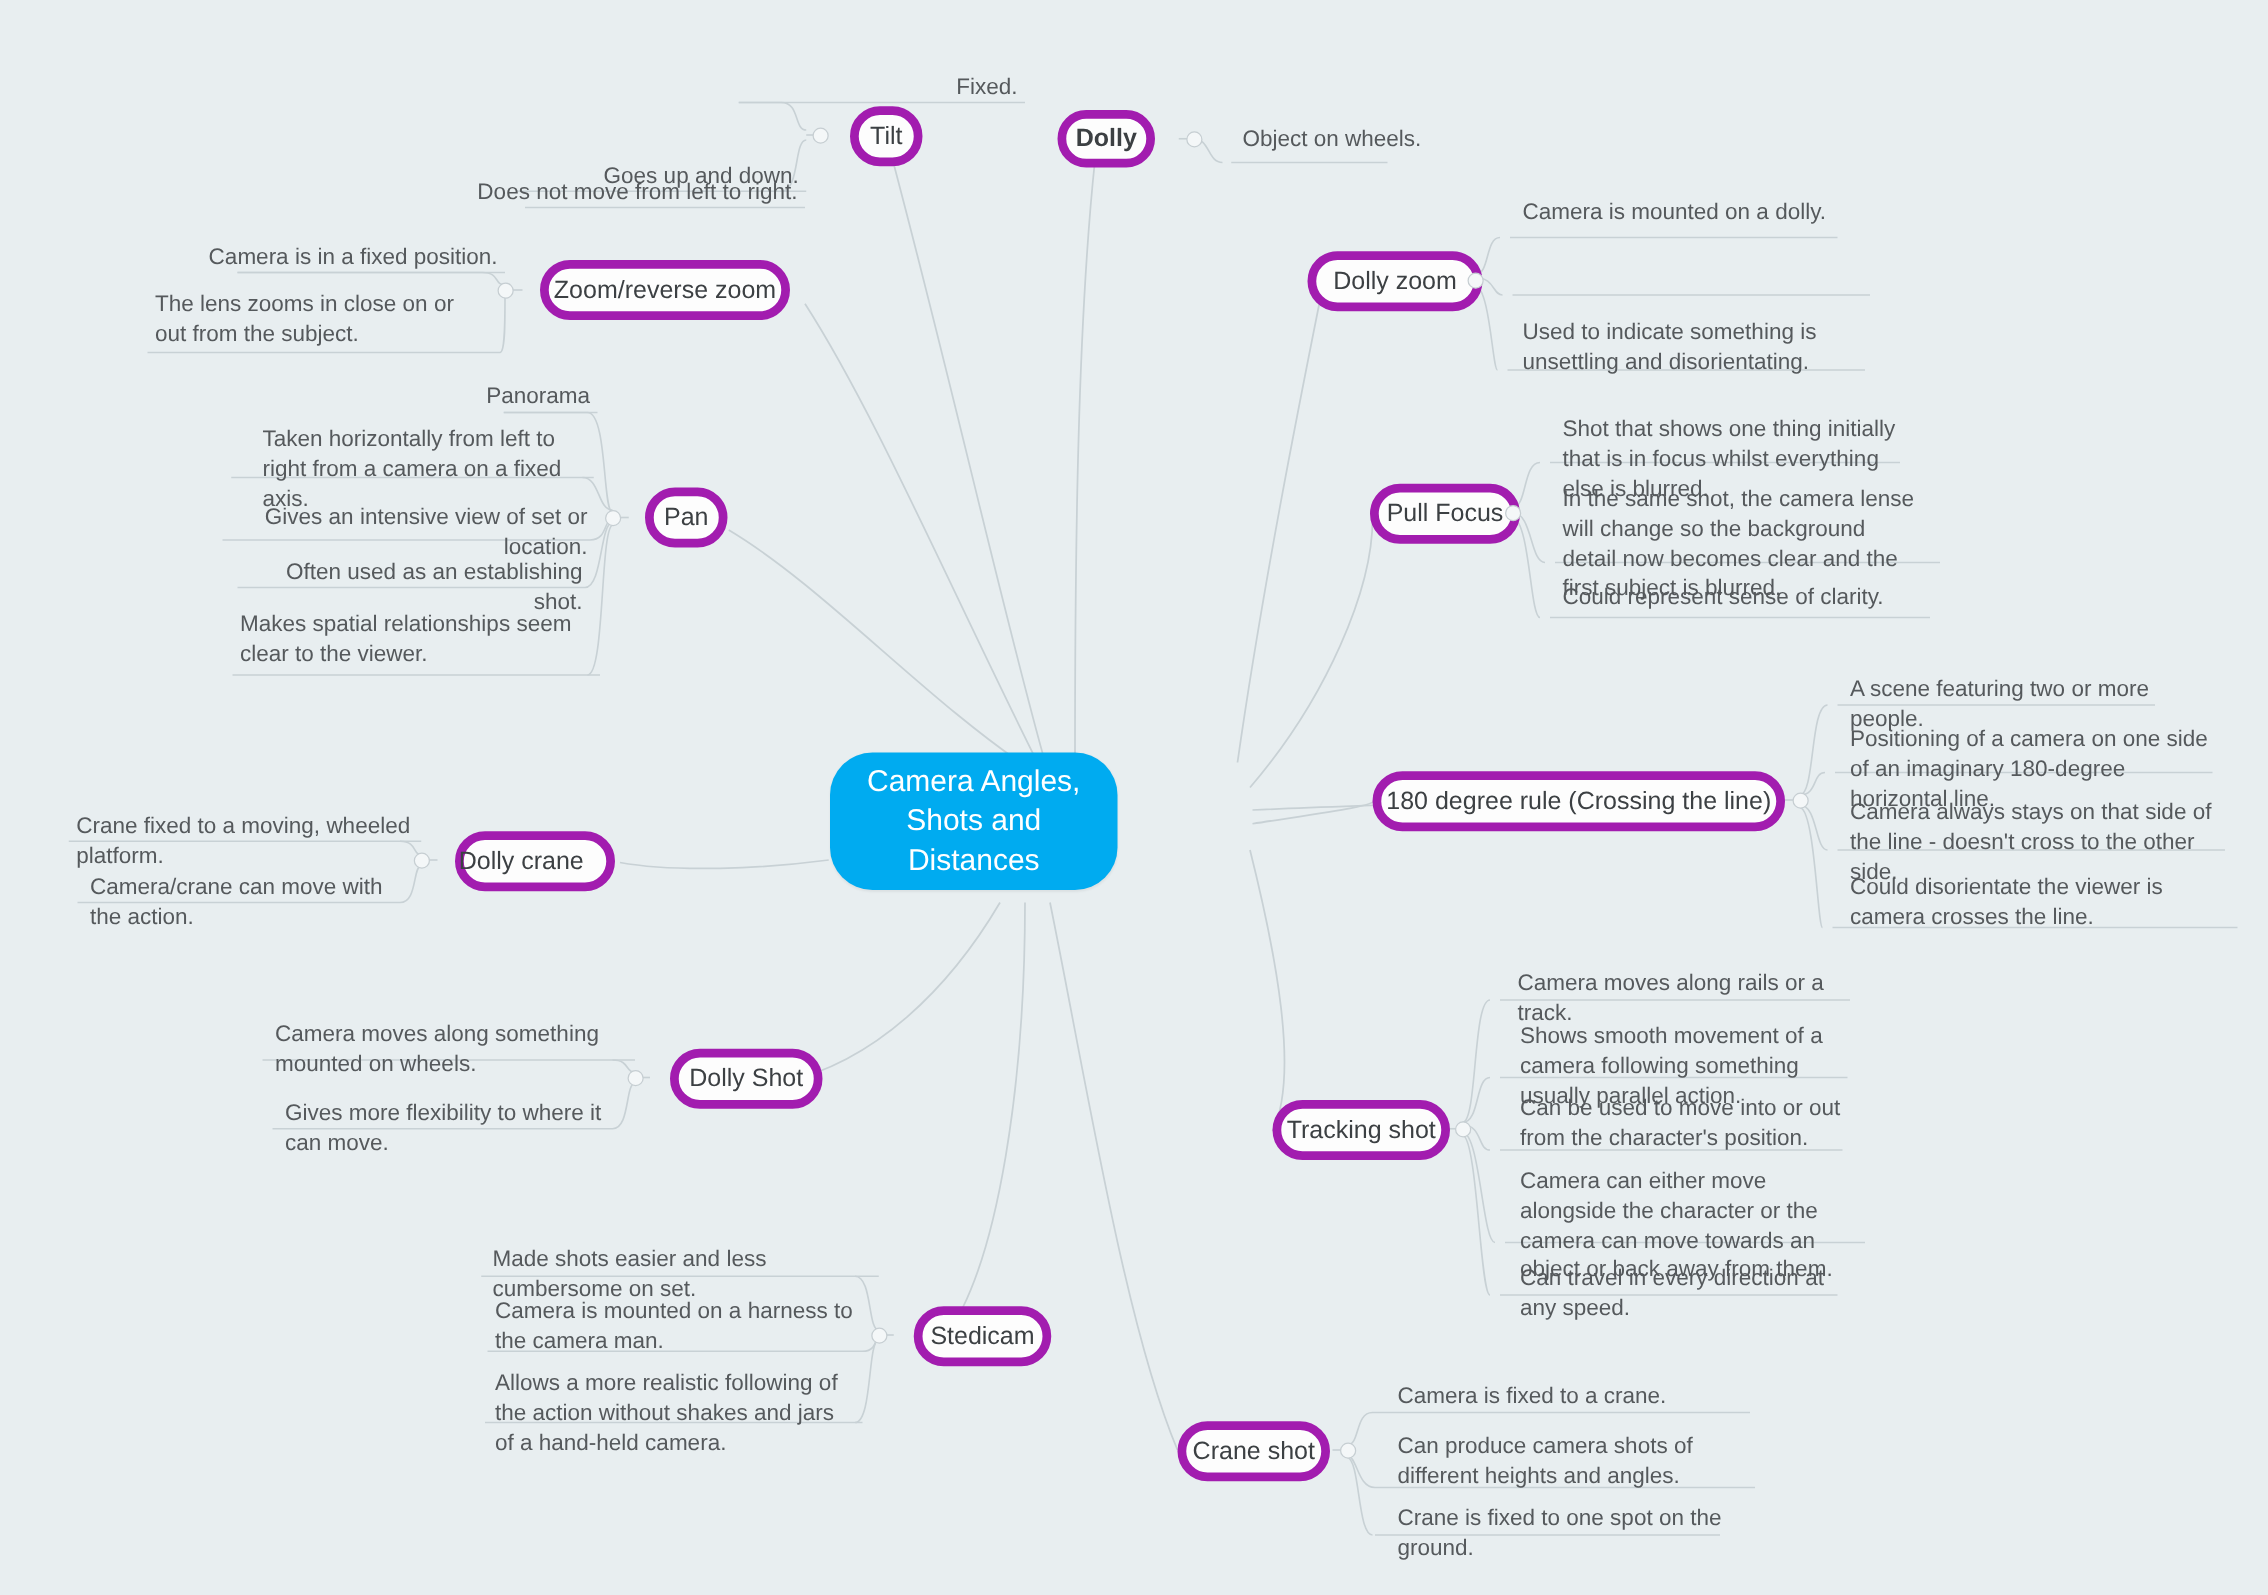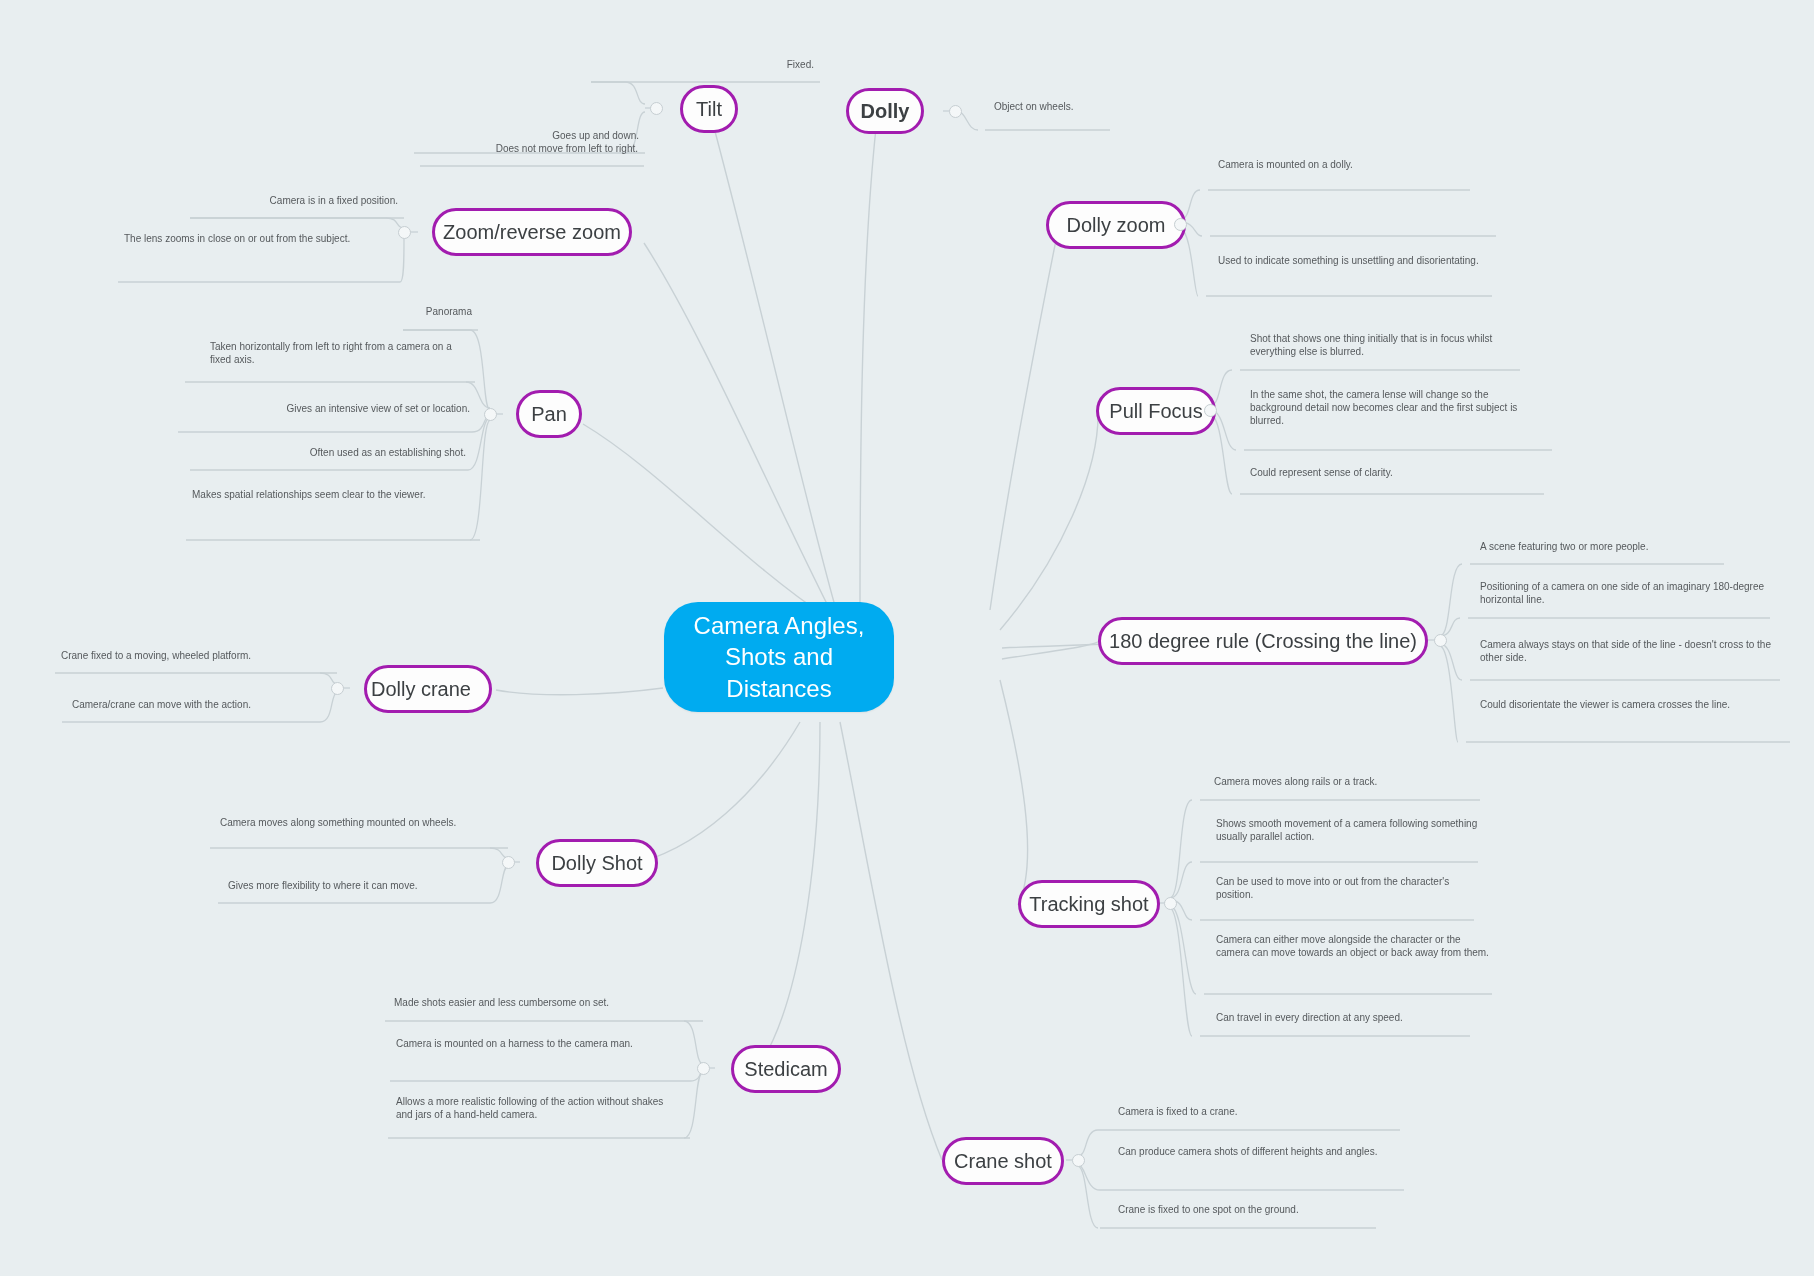--- a/index.html
+++ b/index.html
@@ -25,21 +25,21 @@
     position: absolute;
     left: 0; top: 0;
     width: 1814px;
     height: 1276px;
     pointer-events: none;
   }
   .node {
     position: absolute;
     box-sizing: border-box;
     background: #fdfdfd;
-    border: 3px solid #a21caf;
+    border: 7px solid #a21caf;
     border-radius: 999px;
     display: flex;
     align-items: center;
     justify-content: center;
     color: #3c4043;
     font-size: 20px;
     line-height: 1.2;
     text-align: center;
     white-space: nowrap;
     padding: 0 18px;
@@ -54,21 +54,21 @@
     white-space: normal;
     line-height: 1.3;
     padding: 0 26px;
     box-shadow: 0 1px 2px rgba(0,0,0,0.06);
     justify-content: flex-end;
   }
   .leaf {
     position: absolute;
     box-sizing: border-box;
     color: #55595c;
-    font-size: 10px;
+    font-size: 18px;
     line-height: 1.32;
     z-index: 2;
     padding: 0 6px 5px 6px;
   }
   .leaf.ta-right { text-align: right; }
   .leaf.ta-left  { text-align: left; }
   .connector {
     position: absolute;
     width: 13px;
     height: 13px;

